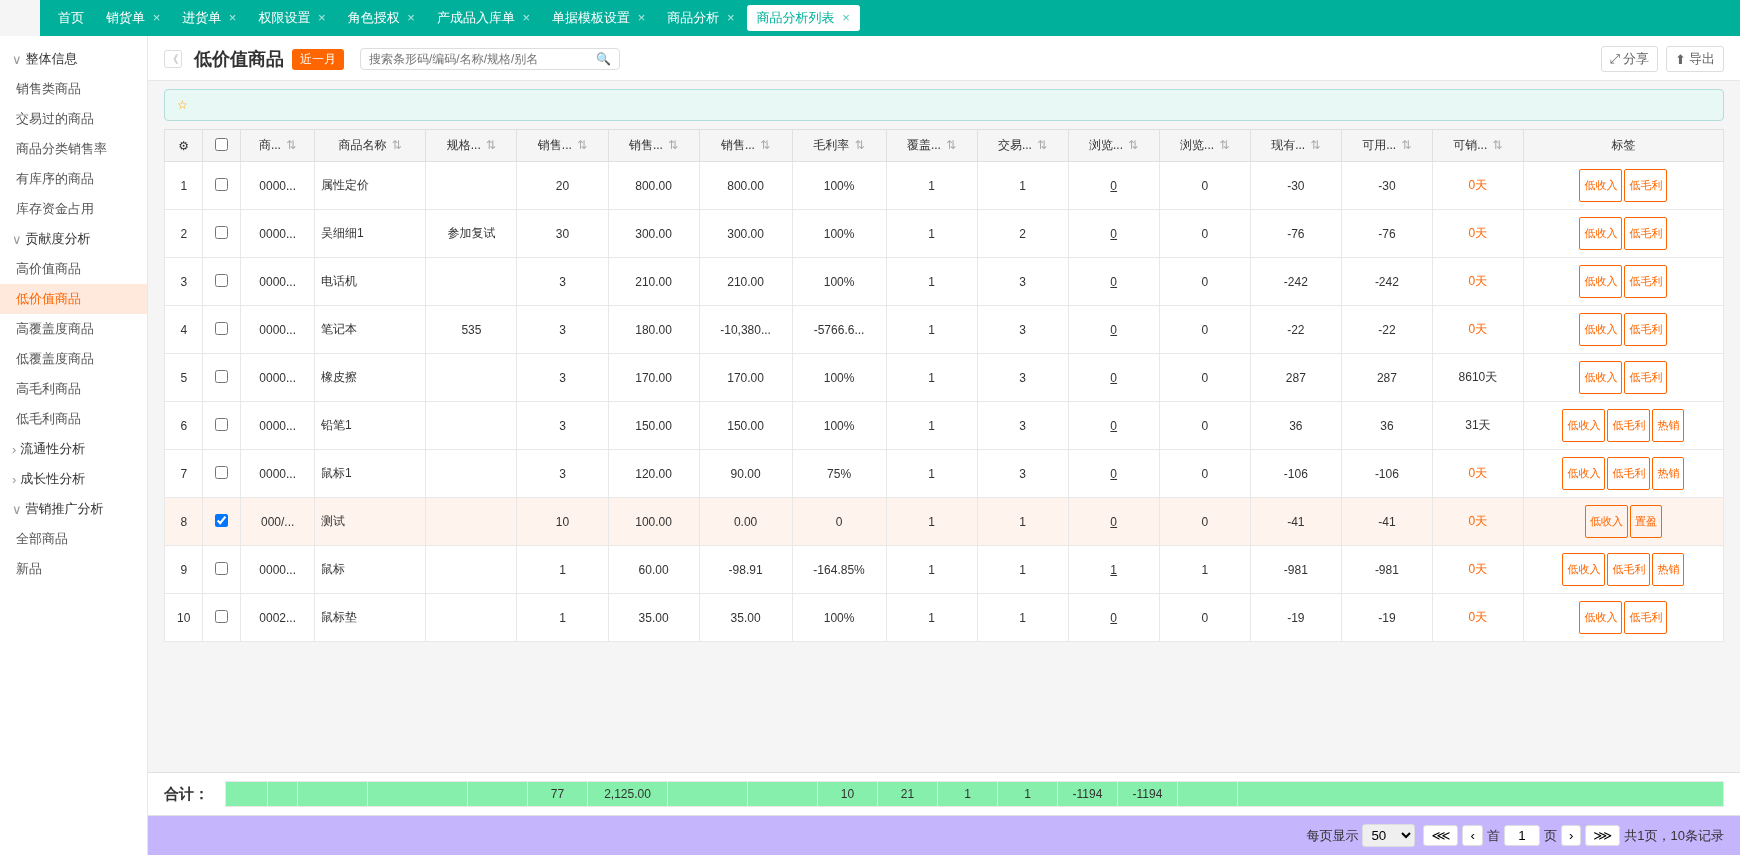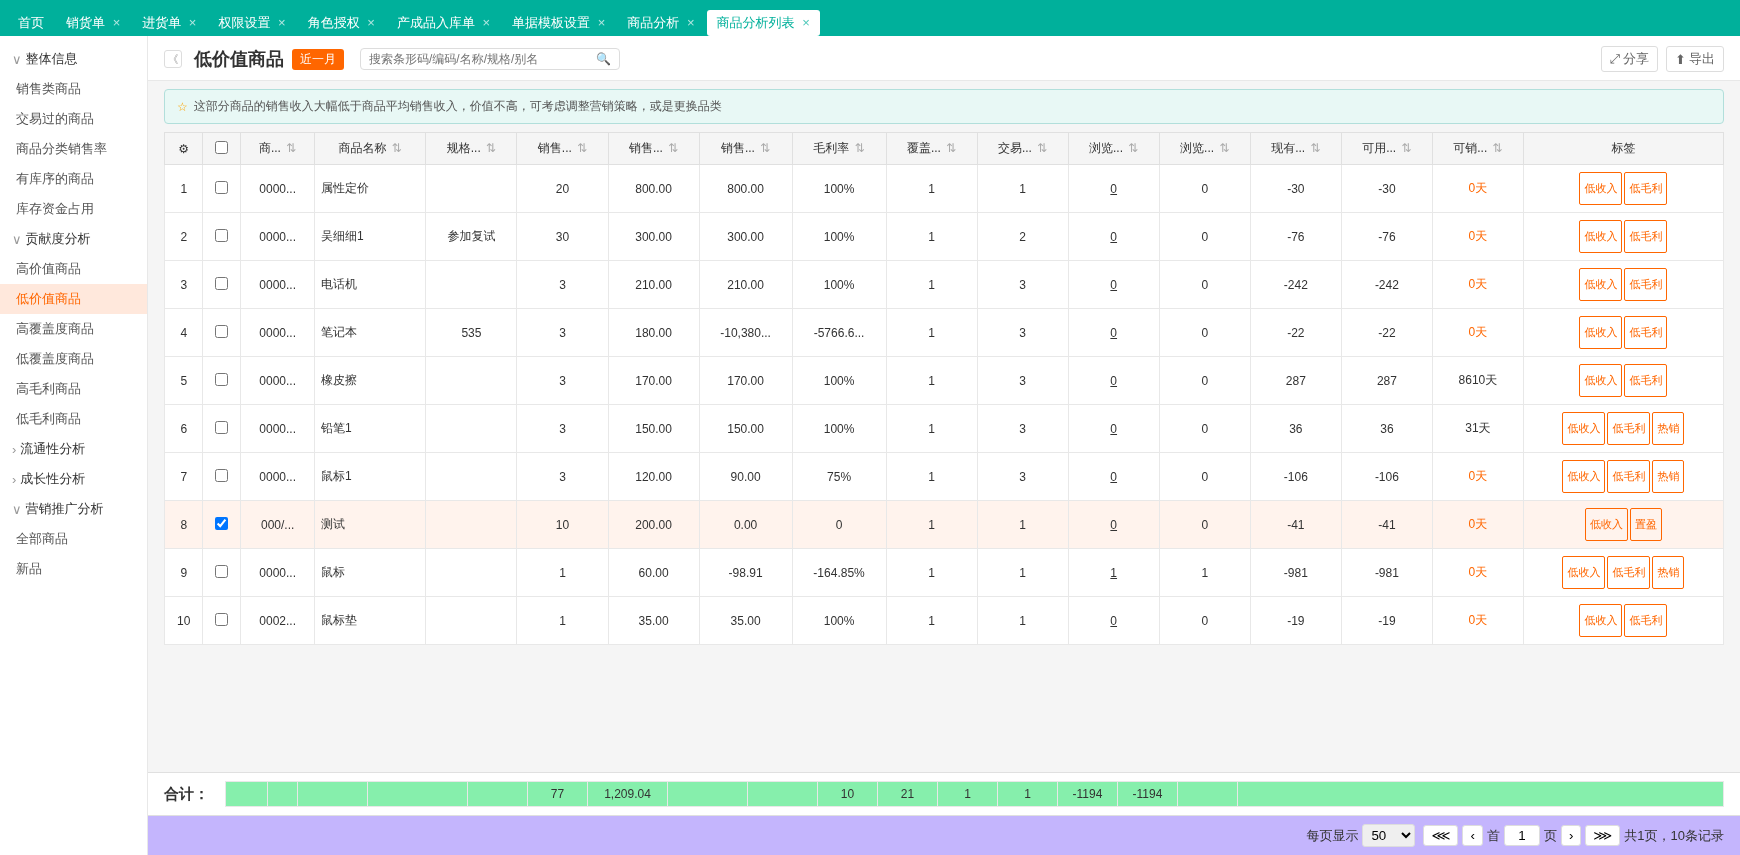--- a/index.html
+++ b/index.html
@@ -1,25 +1,26 @@
 <!DOCTYPE html>
 <html><head>
   <meta charset="utf-8">
   <style>
     * { box-sizing: border-box; margin: 0; padding: 0; }
     body { font-family: 'Microsoft YaHei', Arial, sans-serif; font-size: 12px; background: #f5f5f5; color: #333; overflow: hidden; height: 855px; }
 
     
     .top-nav {
       display: flex;
-      align-items: flex-end;
+      align-items: center;
       background: #00b09b;
       height: 36px;
       padding: 0 8px;
       gap: 2px;
+      margin-left: 40px;
     }
     .nav-item {
       color: #fff;
       padding: 4px 10px;
       cursor: pointer;
       font-size: 13px;
       border-radius: 3px;
       white-space: nowrap;
     }
     .nav-item.active { background: #fff; color: #00b09b; }
@@ -324,21 +325,20 @@
         </div>
         <div class="action-btn">
           <span>⬆</span>
           <span>导出</span>
         </div>
       </div>
     </div>
 
     <div class="info-banner">
       <span class="info-icon">☆</span>
-      <span>这部分商品的销售收入大幅低于商品平均销售收入，价值不高，可考虑调整营销策略，或是更换品类</span>
     </div>
 
     <div class="table-container">
       <table>
         <thead>
           <tr>
             <th>⚙</th>
             <th><input type="checkbox" style=""></th>
             <th>商... <span class="sort-icon">⇅</span></th>
             <th>商品名称 <span class="sort-icon">⇅</span></th>
@@ -491,21 +491,21 @@
     <td><span class="day-0">0天</span></td>
     <td><span class="tag-label tag-low-income">低收入</span><span class="tag-label tag-low-profit">低毛利</span><span class="tag-label tag-hot">热销</span></td>
   </tr>
             <tr class="highlighted">
     <td>8</td>
     <td><input type="checkbox" checked="" style=""></td>
     <td>000/...</td>
     <td style="text-align:left;">测试</td>
     <td></td>
     <td>10</td>
-    <td>200.00</td>
+    <td>100.00</td>
     <td>0.00</td>
     <td>0</td>
     <td>1</td>
     <td>1</td>
     <td><span class="underline-link">0</span></td>
     <td>0</td>
     <td>-41</td>
     <td>-41</td>
     <td><span class="day-0">0天</span></td>
     <td><span class="tag-label tag-low-income">低收入</span><span class="tag-label tag-overstock">置盈</span></td>
@@ -556,21 +556,21 @@
       <span class="total-label">合计：</span>
       <table style="flex:1; border-collapse:collapse; background:#86efac;">
         <tbody>
             <tr>
           <td style="width:42px; border:1px solid #e8e8e8; padding:5px;"></td>
           <td style="width:30px; border:1px solid #e8e8e8; padding:5px;"></td>
           <td style="width:70px; border:1px solid #e8e8e8; padding:5px;"></td>
           <td style="width:100px; border:1px solid #e8e8e8; padding:5px;"></td>
           <td style="width:60px; border:1px solid #e8e8e8; padding:5px;"></td>
           <td style="width:60px; border:1px solid #e8e8e8; padding:5px; text-align:center;">77</td>
-          <td style="width:80px; border:1px solid #e8e8e8; padding:5px; text-align:center;">1,209.04</td>
+          <td style="width:80px; border:1px solid #e8e8e8; padding:5px; text-align:center;">2,125.00</td>
           <td style="width:80px; border:1px solid #e8e8e8; padding:5px;"></td>
           <td style="width:70px; border:1px solid #e8e8e8; padding:5px;"></td>
           <td style="width:60px; border:1px solid #e8e8e8; padding:5px; text-align:center;">10</td>
           <td style="width:60px; border:1px solid #e8e8e8; padding:5px; text-align:center;">21</td>
           <td style="width:60px; border:1px solid #e8e8e8; padding:5px; text-align:center;">1</td>
           <td style="width:60px; border:1px solid #e8e8e8; padding:5px; text-align:center;">1</td>
           <td style="width:60px; border:1px solid #e8e8e8; padding:5px; text-align:center;">-1194</td>
           <td style="width:60px; border:1px solid #e8e8e8; padding:5px; text-align:center;">-1194</td>
           <td style="width:60px; border:1px solid #e8e8e8; padding:5px;"></td>
           <td style="min-width:100px; border:1px solid #e8e8e8; padding:5px;"></td>

